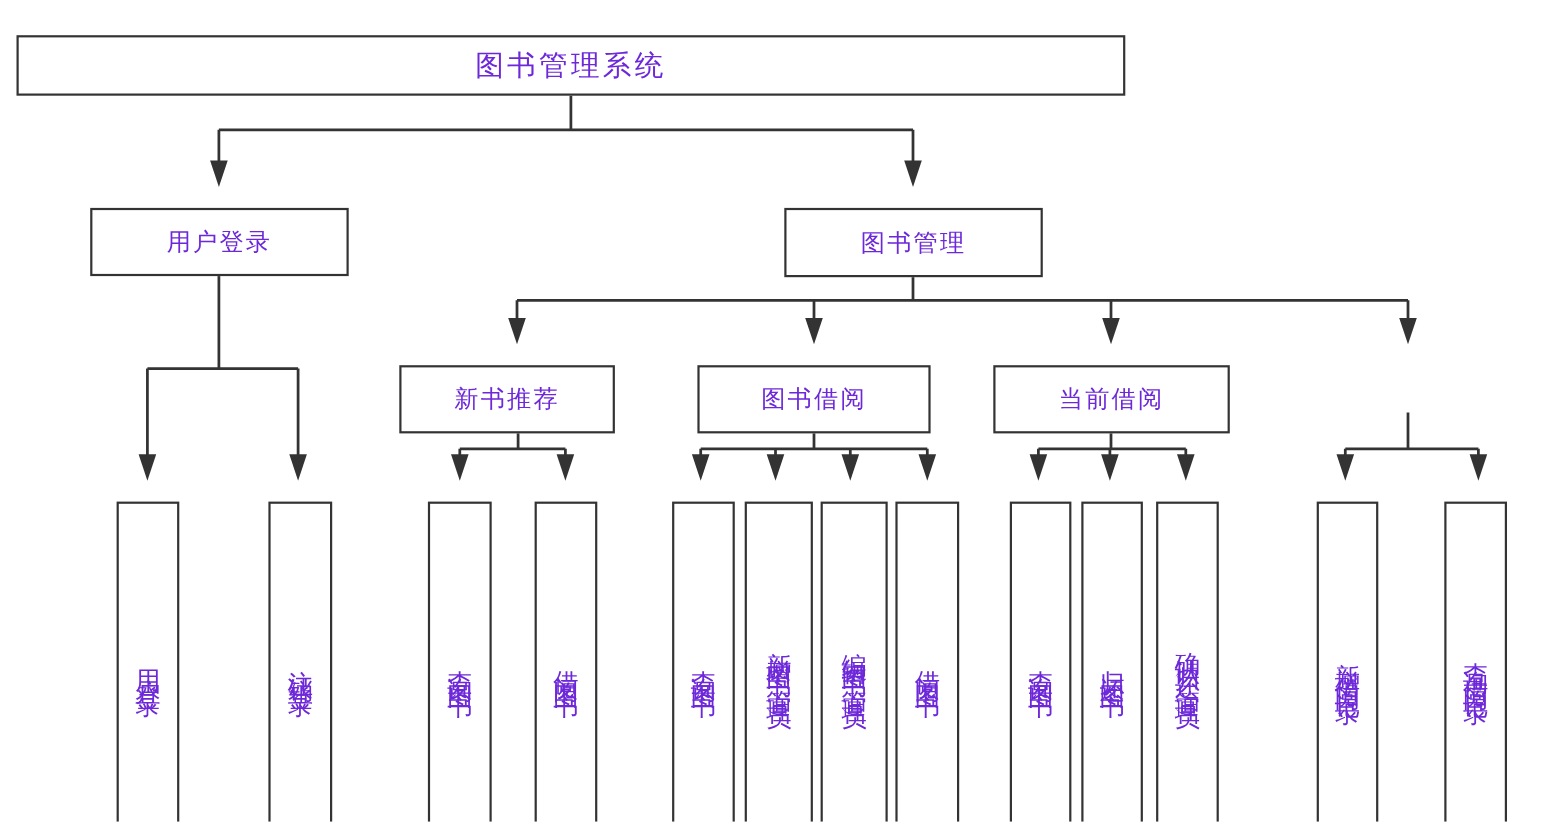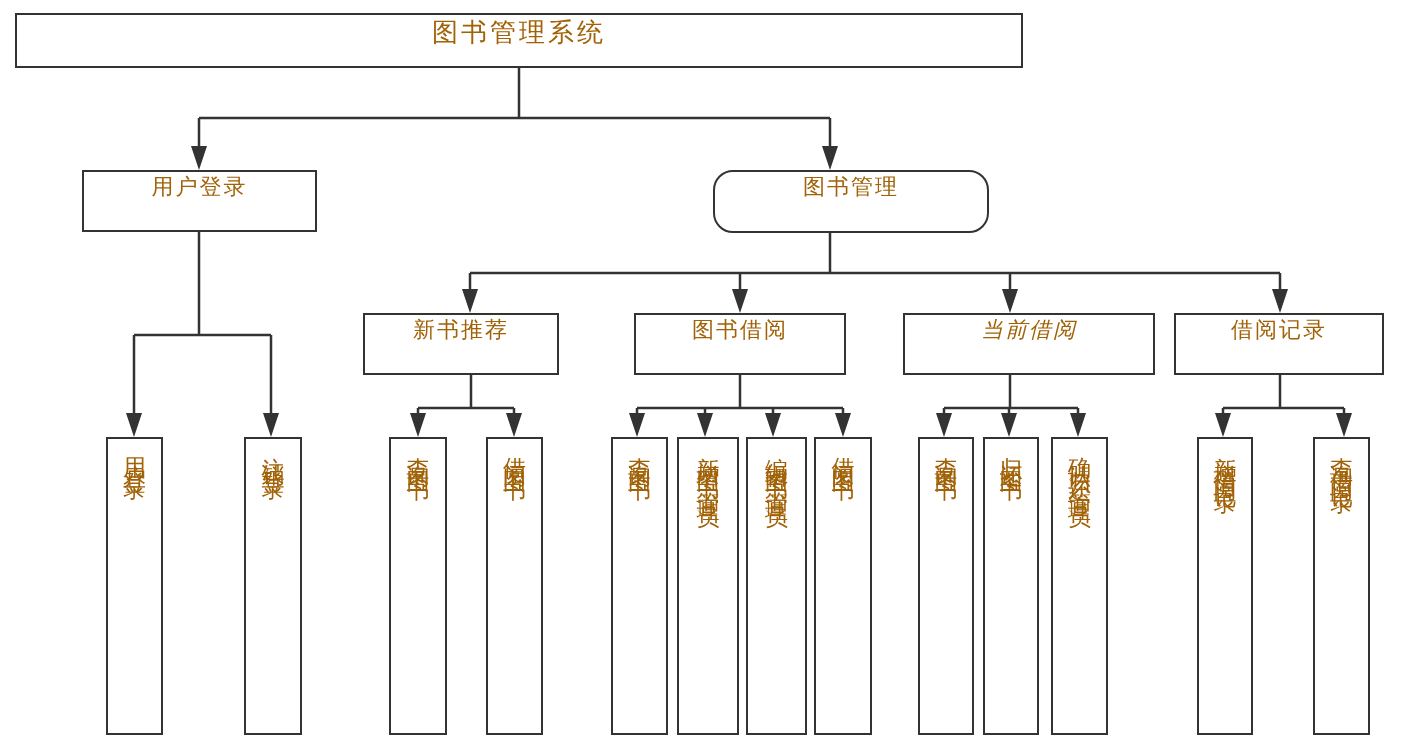--- a/index.html
+++ b/index.html
@@ -20,23 +20,25 @@
     left: 0; top: 0;
     width: 1405px; height: 747px;
     z-index: 0;
   }
   .node {
     position: absolute;
     box-sizing: border-box;
     background: #ffffff;
     border: 2.5px solid #333333;
     display: flex;
+    align-items: center;
     justify-content: center;
-    color: #a16207;
+    color: #6d28d9;
     z-index: 1;
+    margin-top: 19px;
   }
   .h-node .lbl {
     font-size: 22px;
     letter-spacing: 2px;
     white-space: nowrap;
   }
   .root-node .lbl {
     font-size: 26px;
     letter-spacing: 3px;
   }
@@ -123,35 +125,32 @@
     </g>
   </svg>
 
   <div class="node h-node root-node" style="left:15px; top:13px; width:1008px; height:55px;">
     <span class="lbl">图书管理系统</span>
   </div>
 
   <div class="node h-node" style="left:82px; top:170px; width:235px; height:62px;">
     <span class="lbl">用户登录</span>
   </div>
-  <div class="node h-node" style="left:713px; top:170px; width:276px; height:63px;border-radius:20px;">
+  <div class="node h-node" style="left:713px; top:170px; width:235px; height:63px;">
     <span class="lbl">图书管理</span>
   </div>
 
   <div class="node h-node" style="left:363px; top:313px; width:196px; height:62px;">
     <span class="lbl">新书推荐</span>
   </div>
   <div class="node h-node" style="left:634px; top:313px; width:212px; height:62px;">
     <span class="lbl">图书借阅</span>
   </div>
-  <div class="node h-node" style="left:903px; top:313px; width:252px; height:62px;font-style:italic;">
+  <div class="node h-node" style="left:903px; top:313px; width:215px; height:62px;">
     <span class="lbl">当前借阅</span>
-  </div>
-  <div class="node h-node" style="left:1174px; top:313px; width:210px; height:62px;">
-    <span class="lbl">借阅记录</span>
   </div>
 
   <div class="node v-node" style="left:106px; top:437px; width:57px; height:298px;">
     <span class="lbl">用户登录</span>
   </div>
   <div class="node v-node" style="left:244px; top:437px; width:58px; height:298px;">
     <span class="lbl">注销登录</span>
   </div>
 
   <div class="node v-node" style="left:389px; top:437px; width:58px; height:298px;">

